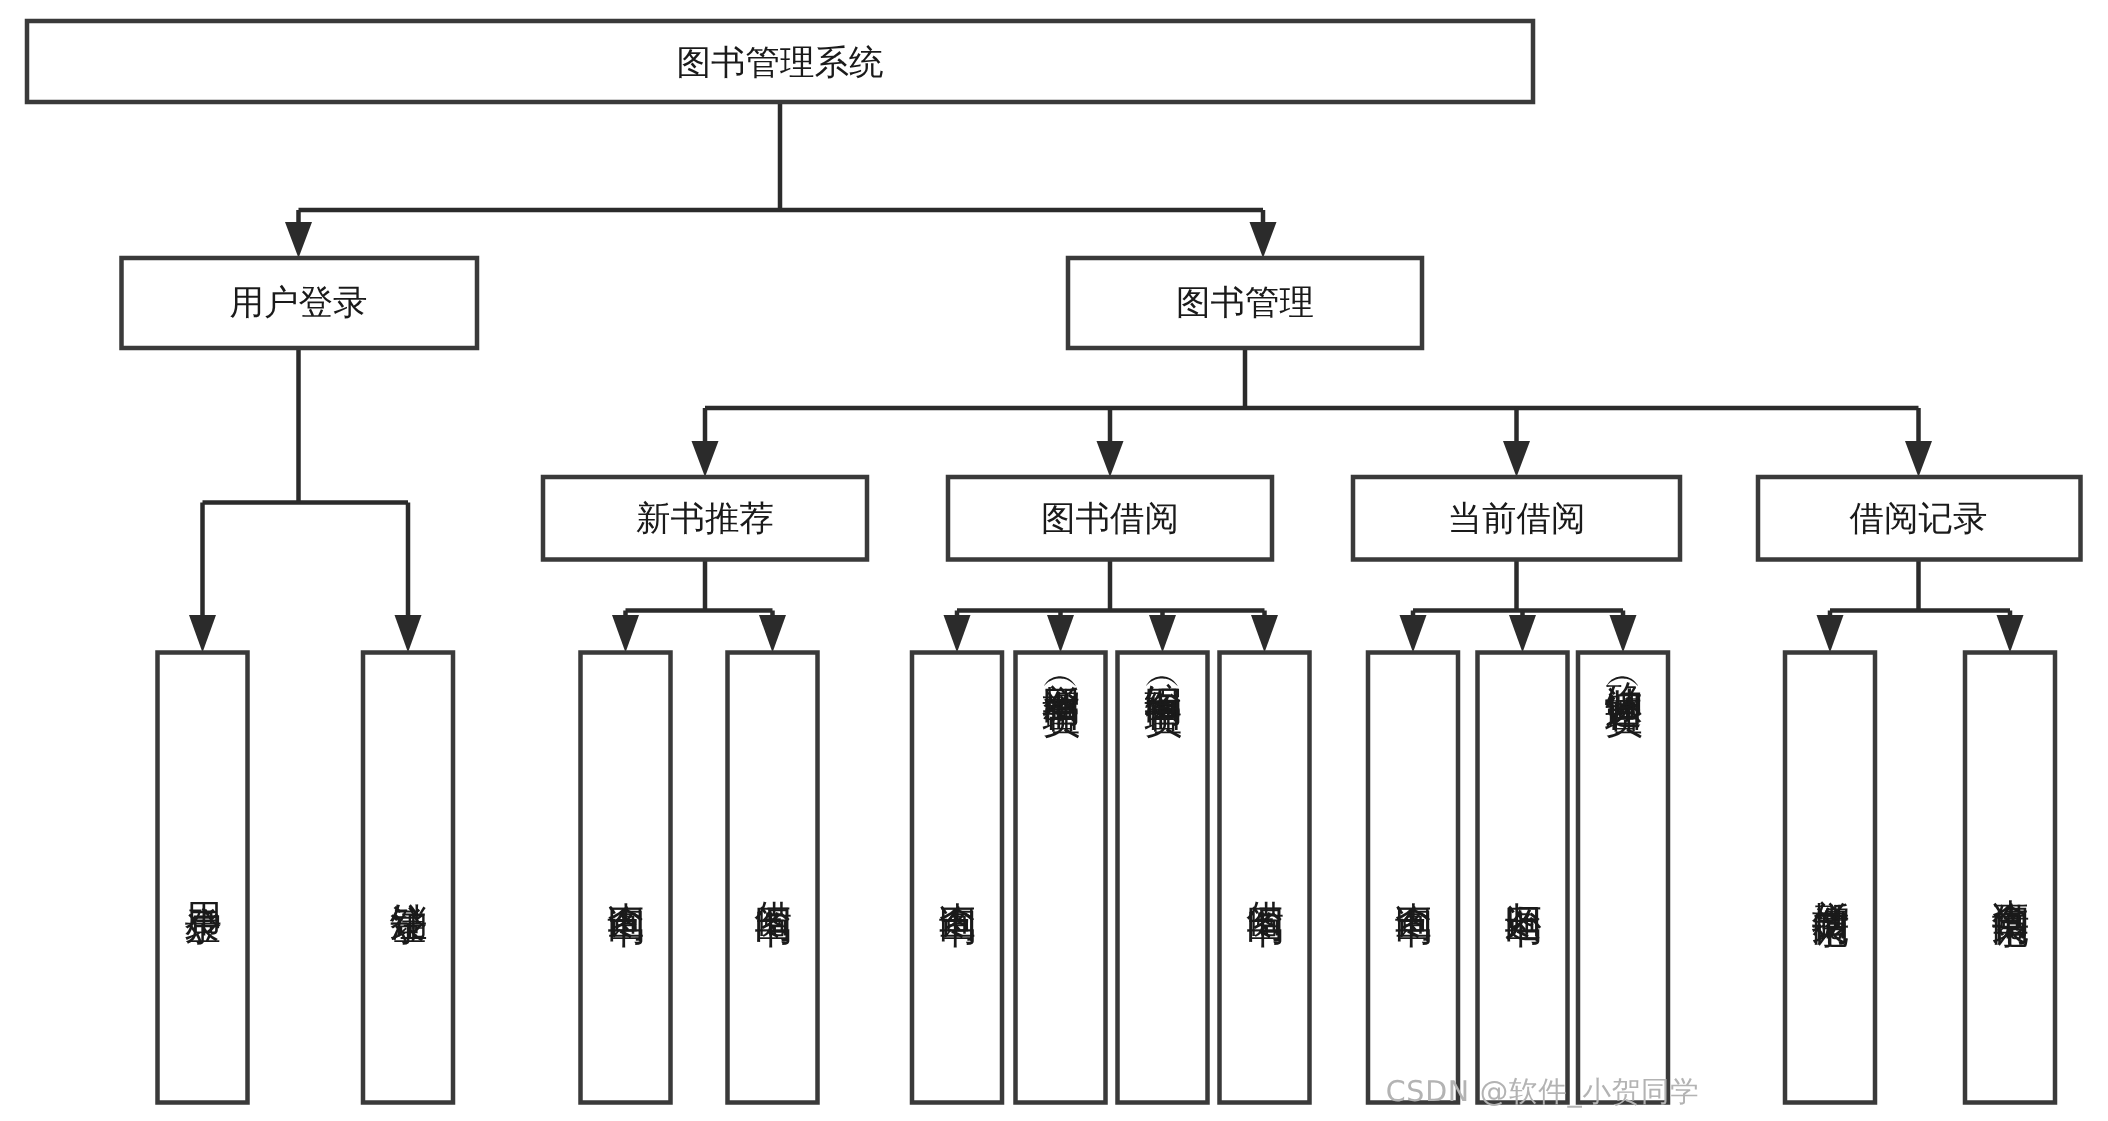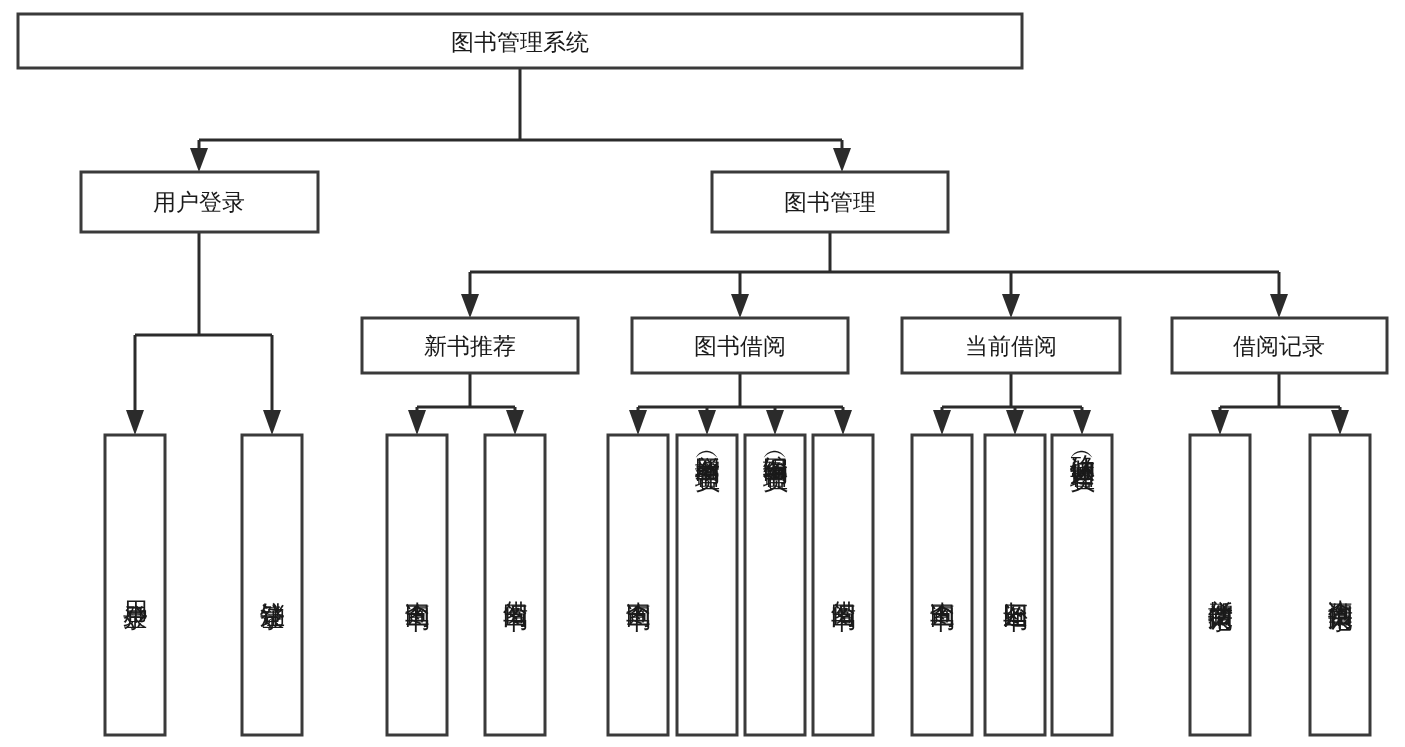--- a/index.html
+++ b/index.html
@@ -251,14 +251,15 @@
   </div>
 
   <div class="leaf-label-wrap" style="left:1190px; top:435px; width:60px; height:300px;">
     <span class="leaf-label">新增借阅记录</span>
   </div>
 
   <div class="leaf-label-wrap" style="left:1310px; top:435px; width:60px; height:300px;">
     <span class="leaf-label">查询借阅记录</span>
   </div>
 
+  <div class="watermark">CSDN @软件_小贺同学</div>
 
 </div>
 
 </body></html>

